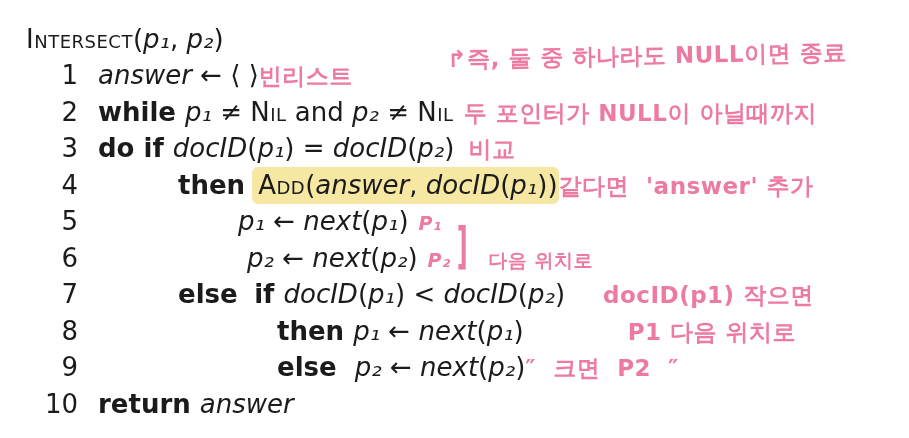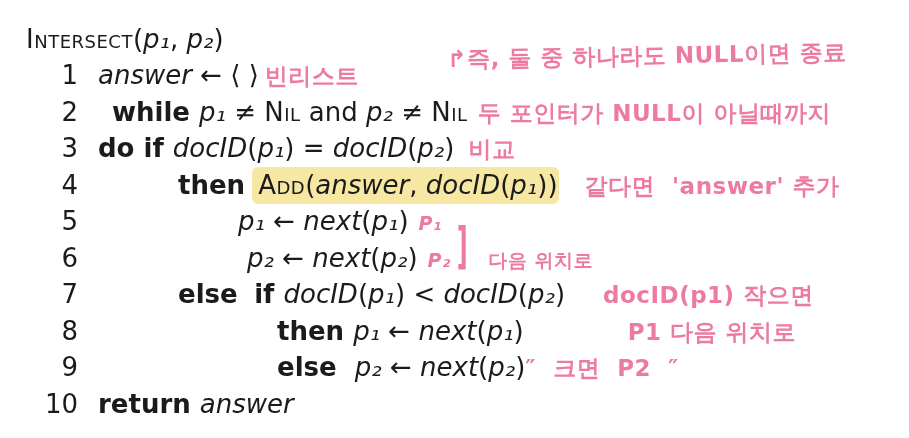--- a/index.html
+++ b/index.html
@@ -39,33 +39,33 @@
   }
 </style>
 </head>
 <body>
 
 <div class="stage">
   <div class="title" id="title"><span class="sc">Intersect</span><span class="pl">(</span><span class="id">p₁</span><span class="pl">, </span><span class="id">p₂</span><span class="pl">)</span></div>
   <div id="codelines">
       <div class="line" style="top: 58px;">
         <span class="num">1</span>
-        <span class="code" style="left: 98px;"><span class="id">answer</span><span class="pl"> ← ⟨ ⟩</span><span class="hand" style="margin-left: 6px;">빈리스트</span></span>
+        <span class="code" style="left: 98px;"><span class="id">answer</span><span class="pl"> ← ⟨ ⟩</span><span class="hand" style="">빈리스트</span></span>
       </div>
       <div class="line" style="top: 95px;">
         <span class="num">2</span>
-        <span class="code" style="left: 112px;"><span class="kw">while </span><span class="id">p₁</span><span class="pl"> ≠ </span><span class="sc">Nil</span><span class="pl"> and </span><span class="id">p₂</span><span class="pl"> ≠ </span><span class="sc">Nil</span><span class="hand" style="margin-left: 10px;">두 포인터가 NULL이 아닐때까지</span></span>
+        <span class="code" style="left: 98px;"><span class="kw">while </span><span class="id">p₁</span><span class="pl"> ≠ </span><span class="sc">Nil</span><span class="pl"> and </span><span class="id">p₂</span><span class="pl"> ≠ </span><span class="sc">Nil</span><span class="hand" style="margin-left: 10px;">두 포인터가 NULL이 아닐때까지</span></span>
       </div>
       <div class="line" style="top: 131px;">
         <span class="num">3</span>
         <span class="code" style="left: 98px;"><span class="kw">do if </span><span class="id">docID</span><span class="pl">(</span><span class="id">p₁</span><span class="pl">) = </span><span class="id">docID</span><span class="pl">(</span><span class="id">p₂</span><span class="pl">)</span><span class="hand" style="margin-left: 14px;">비교</span></span>
       </div>
       <div class="line" style="top: 168px;">
         <span class="num">4</span>
-        <span class="code" style="left: 178px;"><span class="kw">then </span><span class="hl"><span class="sc">Add</span><span class="pl">(</span><span class="id">answer</span><span class="pl">, </span><span class="id">docID</span><span class="pl">(</span><span class="id">p₁</span><span class="pl">))</span></span><span class="hand" style="margin-left: 26px;">같다면  'answer' 추가</span></span>
+        <span class="code" style="left: 178px;"><span class="kw">then </span><span class="hl"><span class="sc">Add</span><span class="pl">(</span><span class="id">answer</span><span class="pl">, </span><span class="id">docID</span><span class="pl">(</span><span class="id">p₁</span><span class="pl">))</span></span><span class="hand" style="margin-left: 0;">같다면  'answer' 추가</span></span>
       </div>
       <div class="line" style="top: 204px;">
         <span class="num">5</span>
         <span class="code" style="left: 238px;"><span class="id">p₁</span><span class="pl"> ← </span><span class="id">next</span><span class="pl">(</span><span class="id">p₁</span><span class="pl">)</span><span class="hand sm ital" style="margin-left: 10px;">P₁</span></span>
       </div>
       <div class="line" style="top: 241px;">
         <span class="num">6</span>
         <span class="code" style="left: 247px;"><span class="id">p₂</span><span class="pl"> ← </span><span class="id">next</span><span class="pl">(</span><span class="id">p₂</span><span class="pl">)</span><span class="hand sm ital" style="margin-left: 10px;">P₂</span><span class="hand bracket" style="margin-left: 6px;">]</span><span class="hand sm" style="margin-left: 20px;">다음 위치로</span></span>
       </div>
       <div class="line" style="top: 277px;">

